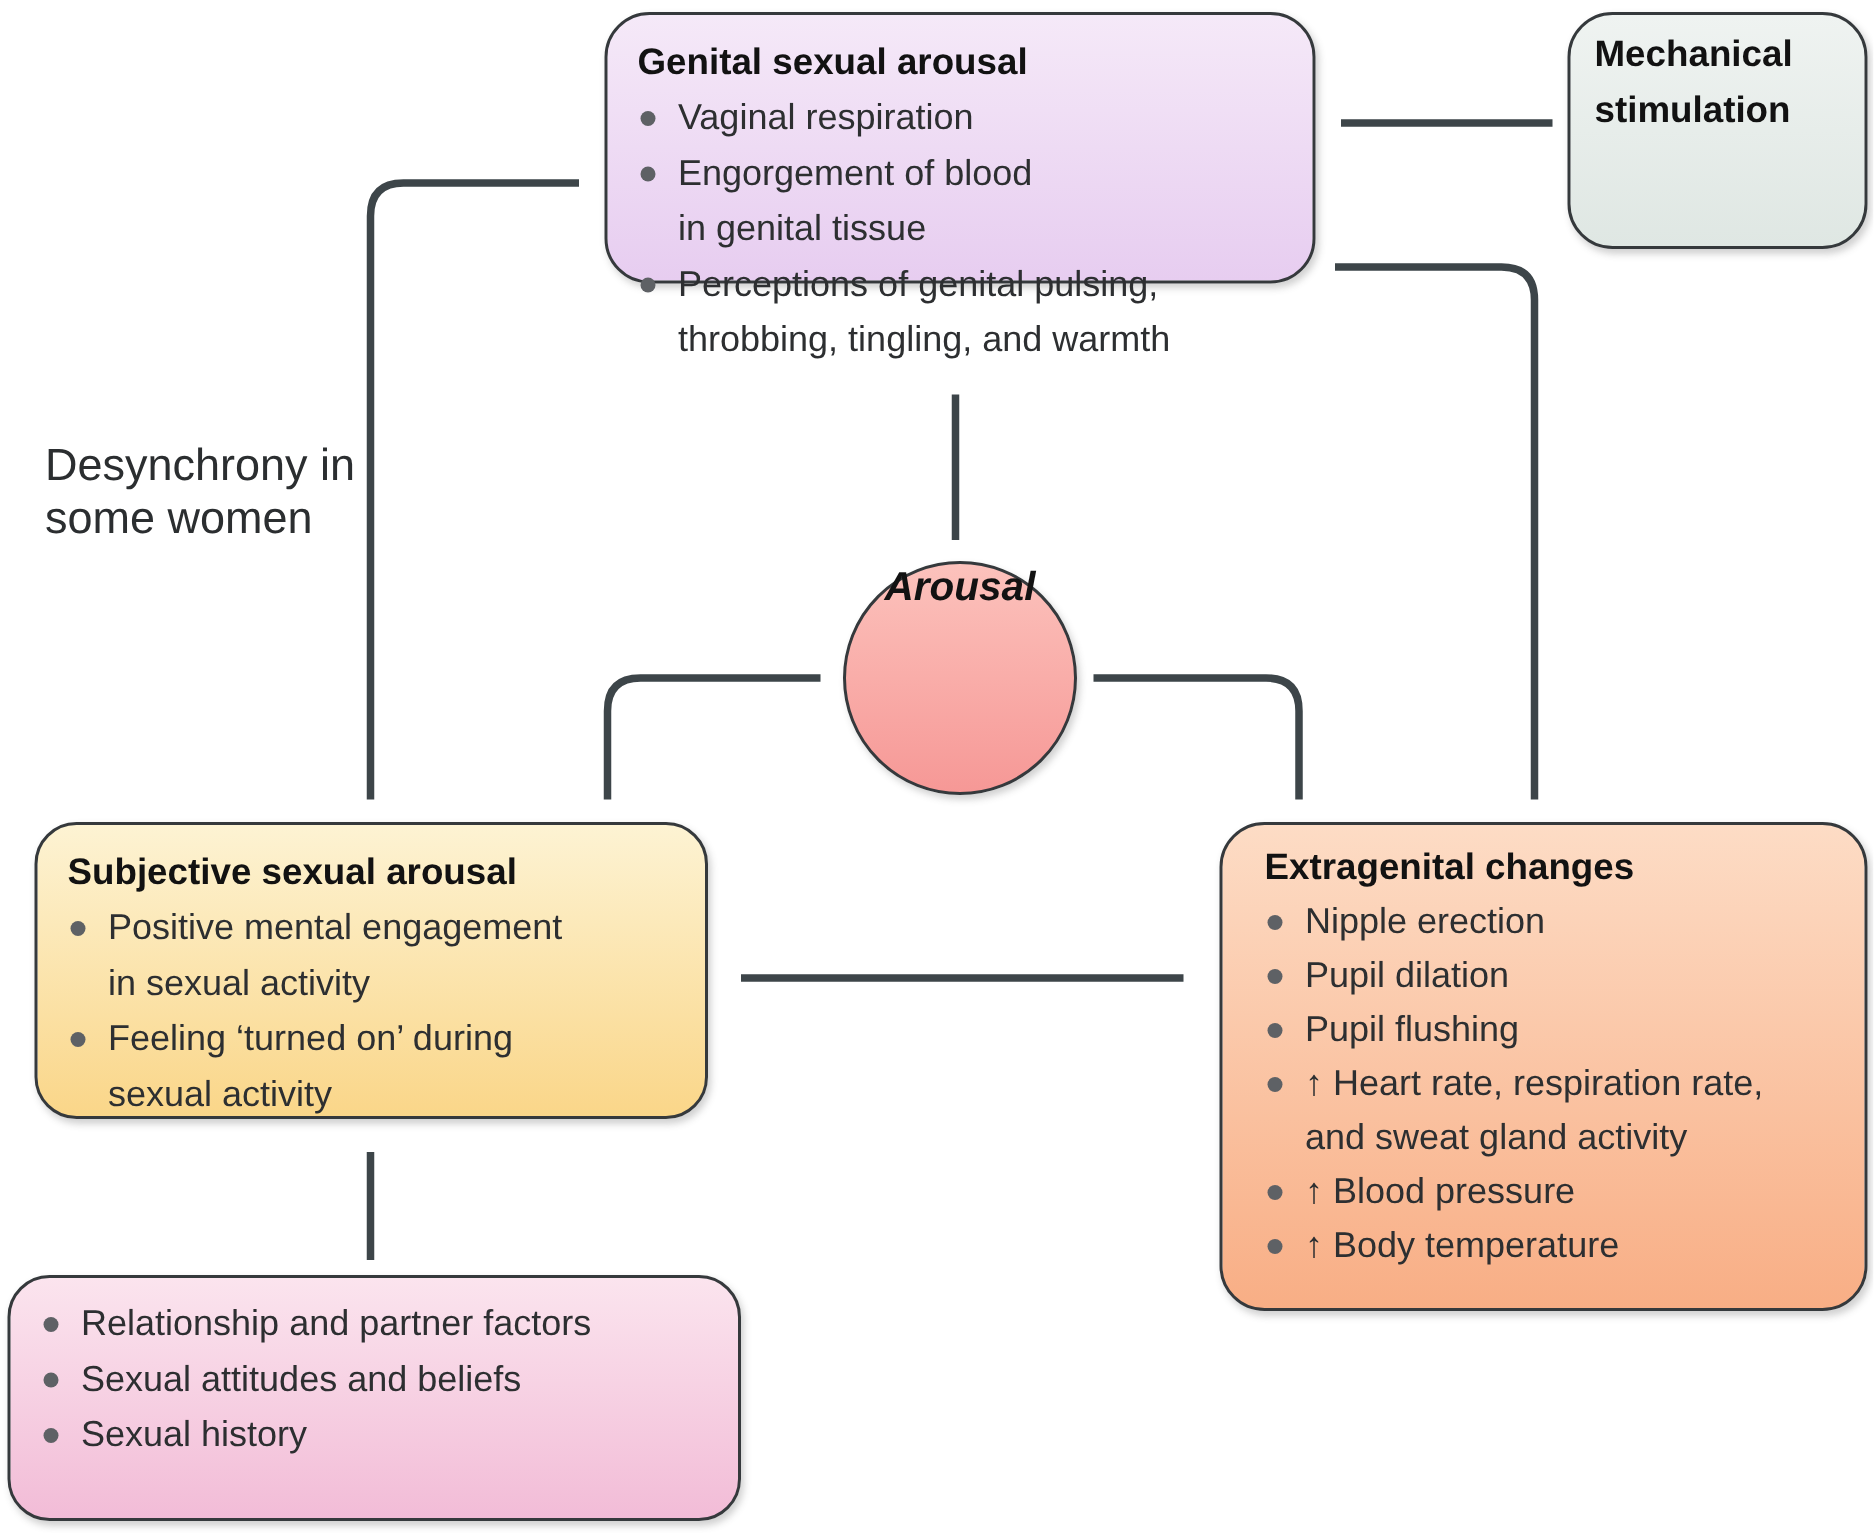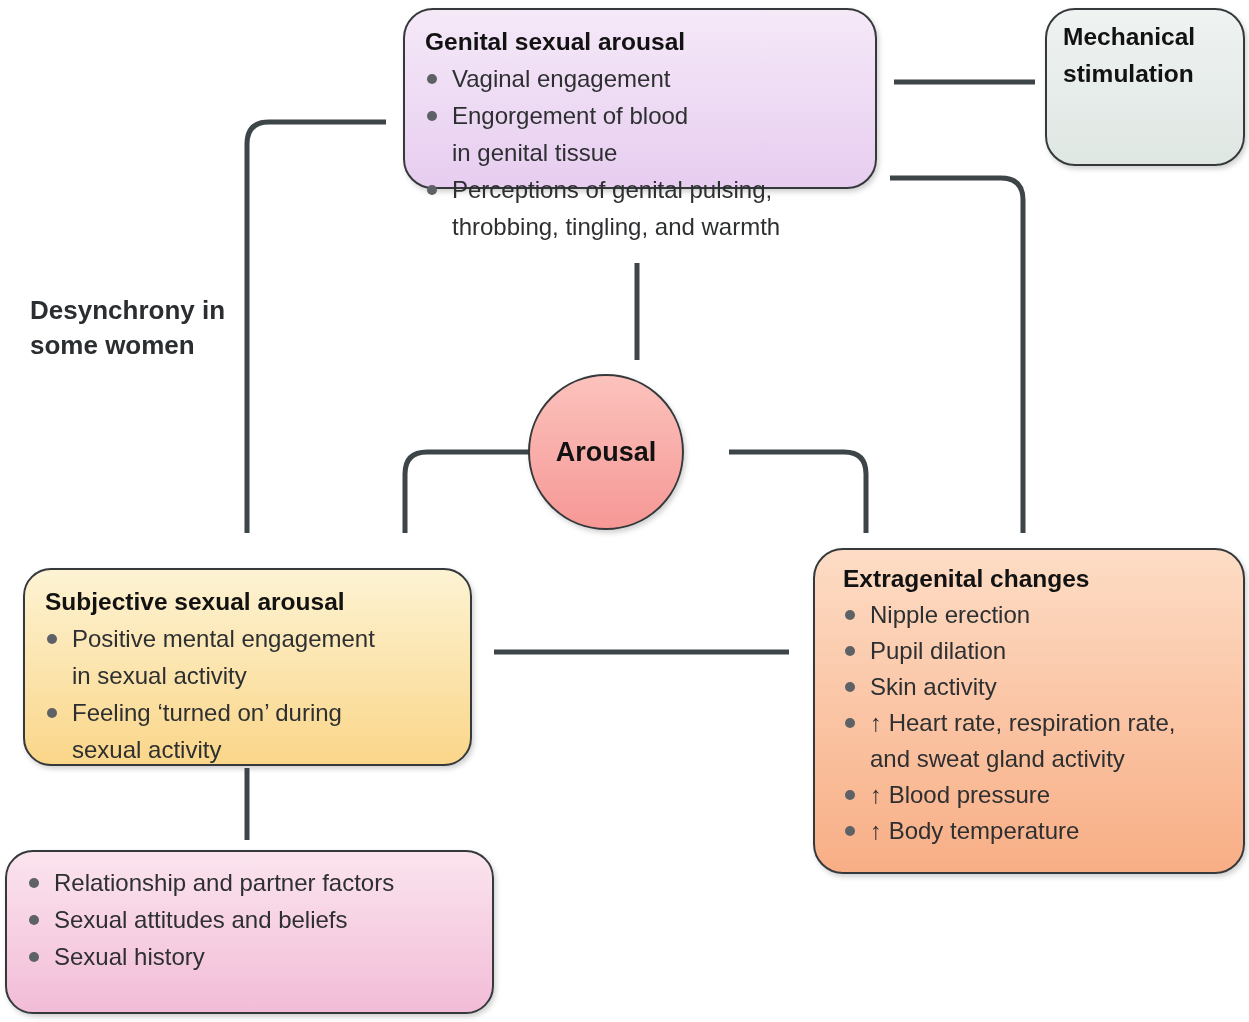--- a/index.html
+++ b/index.html
@@ -38,40 +38,40 @@
   ul.bullets li .dot{
     position:absolute;left:2px;top:14px;
     width:10px;height:10px;border-radius:50%;
     background:#5e6165;
   }
   ul.bullets li .btext{white-space:pre-line;}
   .subtext{font-size:24px;line-height:37px;color:#2d2f31;white-space:pre-line;}
 
   .box-genital{left:403px;top:8px;width:474px;height:181px;padding:13px 12px 0 20px;border-radius:30px;}
   .box-mechanical{left:1045px;top:8px;width:200px;height:158px;padding:8px 8px 0 16px;border-radius:30px;}
-  .box-subjective{left:23px;top:568px;width:449px;height:198px;padding:13px 10px 0 20px;}
+  .box-subjective{left:23px;top:548px;width:449px;height:198px;padding:13px 10px 0 20px;}
   .box-extragenital{left:813px;top:548px;width:432px;height:326px;padding:11px 6px 0 20px;border-radius:30px;}
   .box-extragenital .title{line-height:36px;}
   .box-extragenital ul.bullets li{line-height:36px;}
   .box-extragenital ul.bullets li .dot{top:13px;}
   .box-psychosocial{left:5px;top:850px;width:489px;height:164px;padding:12px 10px 0 20px;}
 
   .node-arousal{
-    position:absolute;left:528px;top:374px;width:156px;height:156px;
+    position:absolute;left:562px;top:374px;width:156px;height:156px;
     border:2px solid #35393c;border-radius:50%;
     box-sizing:border-box;
-    display:flex;align-items:center;justify-content:center;
+    display:flex;align-items:flex-start;justify-content:center;
     font-weight:bold;font-size:27px;color:#121212;
     box-shadow:2px 3px 5px rgba(70,70,70,0.25);
+    font-style:italic;
   }
   .desync-label{
     position:absolute;left:30px;top:293px;width:230px;
-    font-size:26px;line-height:35px;color:#2b2e30;
+    font-size:30px;line-height:35px;color:#2b2e30;
     white-space:pre-line;
-    font-weight:bold;
   }
 </style>
 </head>
 <body>
 
 <div class="canvas">
 
   <svg class="arrows" viewBox="0 0 1249 1022">
     <defs>
       <marker id="ah" viewBox="0 0 12 10" refX="11" refY="5" markerWidth="5" markerHeight="4.2" orient="auto-start-reverse">
@@ -84,21 +84,21 @@
     <path d="M 866 533 L 866 474 Q 866 452 844 452 L 729 452" marker-end="url(#ah)" stroke="#3d4549"></path>
     <path d="M 1035 82 L 894 82" marker-end="url(#ah)" stroke="#3d4549"></path>
     <path d="M 890 178 L 1001 178 Q 1023 178 1023 200 L 1023 533" marker-start="url(#ah)" marker-end="url(#ah)" stroke="#3d4549"></path>
     <path d="M 494 652 L 789 652" marker-start="url(#ah)" marker-end="url(#ah)" stroke="#3d4549"></path>
     <path d="M 247 840 L 247 768" marker-end="url(#ah)" stroke="#3d4549"></path>
   </svg>
 
   <div class="box box-genital" style="background: linear-gradient(rgb(245, 233, 248), rgb(231, 205, 240));">
     <div class="title">Genital sexual arousal</div>
     <ul class="bullets">
-      <li><span class="dot" style="background: rgb(94, 97, 101);"></span><span class="btext">Vaginal engagement</span></li>
+      <li><span class="dot" style="background: rgb(94, 97, 101);"></span><span class="btext">Vaginal respiration</span></li>
       <li><span class="dot" style="background: rgb(94, 97, 101);"></span><span class="btext">Engorgement of blood
 in genital tissue</span></li>
       <li><span class="dot" style="background: rgb(94, 97, 101);"></span><span class="btext">Perceptions of genital pulsing,
 throbbing, tingling, and warmth</span></li>
     </ul>
   </div>
 
   <div class="box box-mechanical" style="background: linear-gradient(rgb(239, 243, 241), rgb(223, 231, 227));">
     <div class="title">Mechanical
 stimulation</div>
@@ -116,21 +116,21 @@
       <li><span class="dot" style="background: rgb(94, 97, 101);"></span><span class="btext">Feeling ‘turned on’ during
 sexual activity</span></li>
     </ul>
   </div>
 
   <div class="box box-extragenital" style="background: linear-gradient(rgb(253, 220, 197), rgb(248, 174, 133)); padding-left: 28px;">
     <div class="title">Extragenital changes</div>
     <ul class="bullets">
       <li><span class="dot" style="background: rgb(94, 97, 101);"></span><span class="btext">Nipple erection</span></li>
       <li><span class="dot" style="background: rgb(94, 97, 101);"></span><span class="btext">Pupil dilation</span></li>
-      <li><span class="dot" style="background: rgb(94, 97, 101);"></span><span class="btext">Skin activity</span></li>
+      <li><span class="dot" style="background: rgb(94, 97, 101);"></span><span class="btext">Pupil flushing</span></li>
       <li><span class="dot" style="background: rgb(94, 97, 101);"></span><span class="btext">↑ Heart rate, respiration rate,
 and sweat gland activity</span></li>
       <li><span class="dot" style="background: rgb(94, 97, 101);"></span><span class="btext">↑ Blood pressure</span></li>
       <li><span class="dot" style="background: rgb(94, 97, 101);"></span><span class="btext">↑ Body temperature</span></li>
     </ul>
   </div>
 
   <div class="box box-psychosocial" style="background: linear-gradient(rgb(251, 228, 238), rgb(242, 188, 215));">
     <ul class="bullets">
       <li><span class="dot" style="background: rgb(94, 97, 101);"></span><span class="btext">Relationship and partner factors</span></li>

